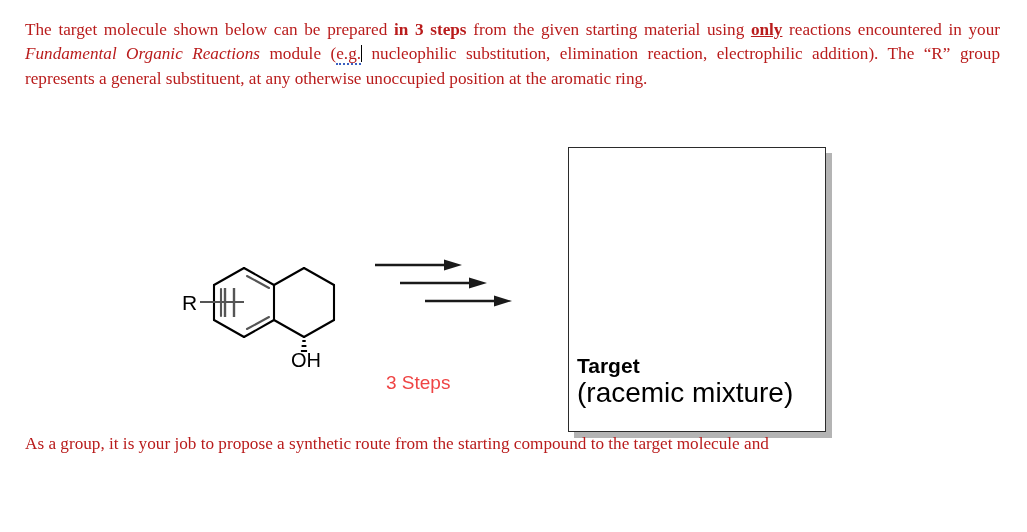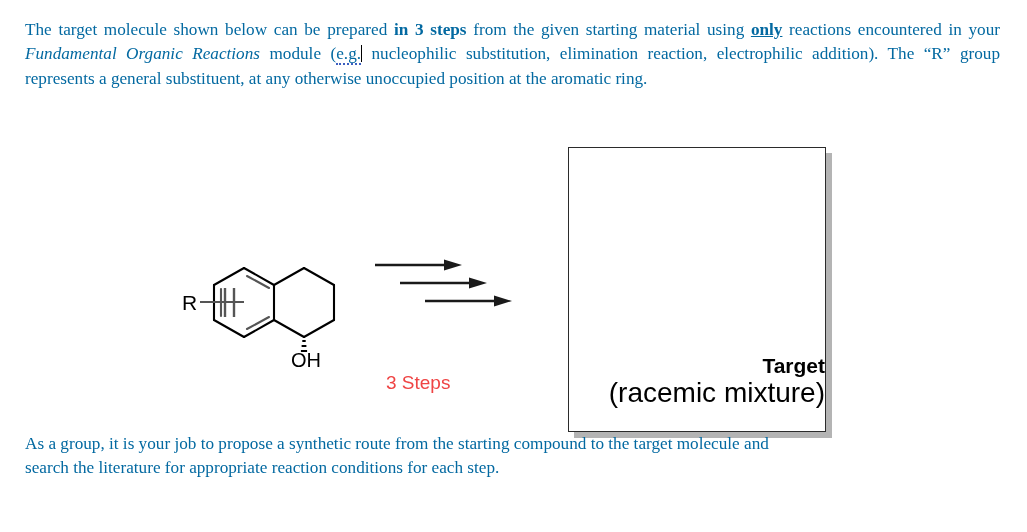--- a/index.html
+++ b/index.html
@@ -16,21 +16,21 @@
     color: #000000;
   }
 
   
   .para {
     position: absolute;
     font-size: 17.2px;
     line-height: 24.4px;
     text-align: justify;
     text-justify: inter-word;
-    color: #0369a1;
+    color: #b91c1c;
   }
   #intro-paragraph {
     left: 25px;
     top: 18px;
     width: 975px;
   }
   #closing-paragraph {
     left: 25px;
     top: 432px;
     width: 975px;
@@ -74,24 +74,24 @@
     top: 7px;
     width: 258px;
     height: 285px;
     background: #ffffff;
     border: 1.5px solid #2b2b2b;
     box-sizing: border-box;
     box-shadow: 6px 6px 0 0 #b4b4b4;
   }
   #target-caption {
     position: absolute;
-    left: 0;
+    left: 8px;
     top: 205px;
     width: 100%;
-    text-align: right;
+    text-align: left;
     font-family: "Liberation Sans", "DejaVu Sans", sans-serif;
     color: #000;
   }
   #target-title {
     display: block;
     font-size: 21px;
     font-weight: bold;
     line-height: 26px;
   }
   #target-subtitle {
@@ -192,13 +192,13 @@
   <div id="target-box">
 
     <div id="target-caption">
       <span id="target-title">Target</span>
       <span id="target-subtitle">(racemic mixture)</span>
     </div>
   </div>
 </div>
 
 <div class="para" id="closing-paragraph"><span>As a group, it is your job to propose a synthetic route from the starting compound to the target molecule and</span>
-  <span class="last-line">search the literature for appropriate reaction conditions for each step.</span></div>
+  </div>
 
 </body></html>

